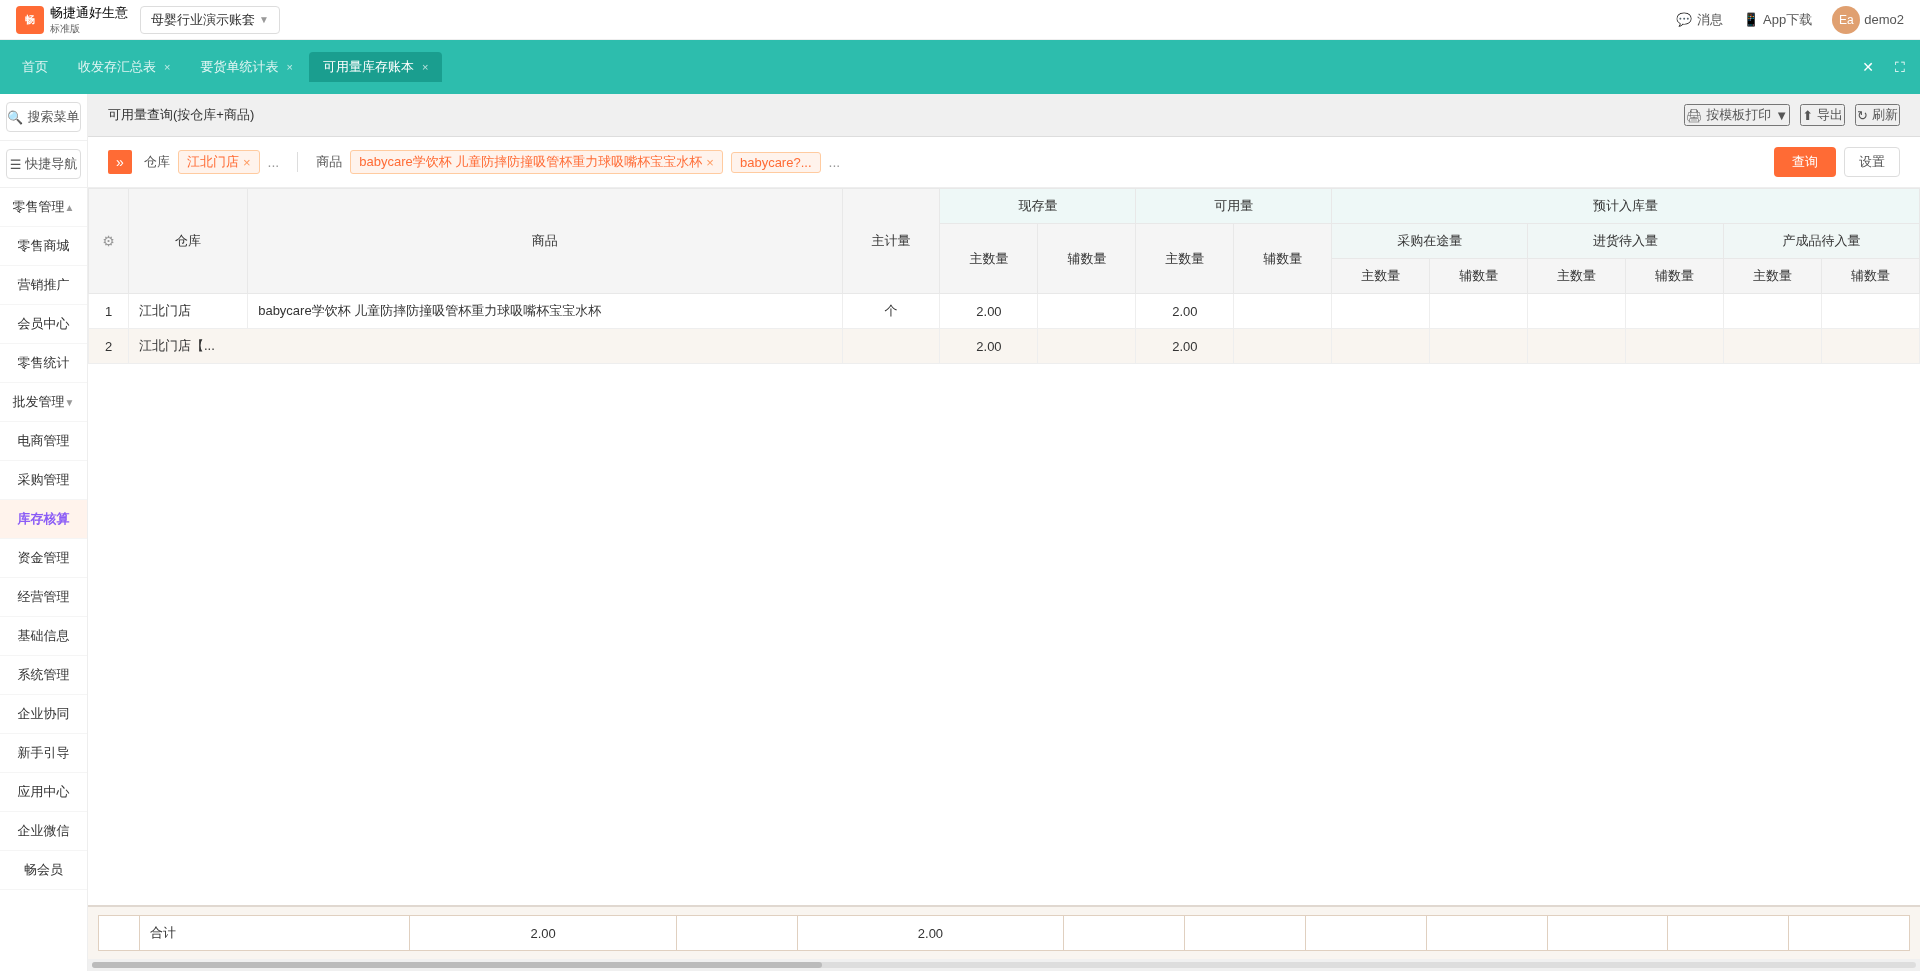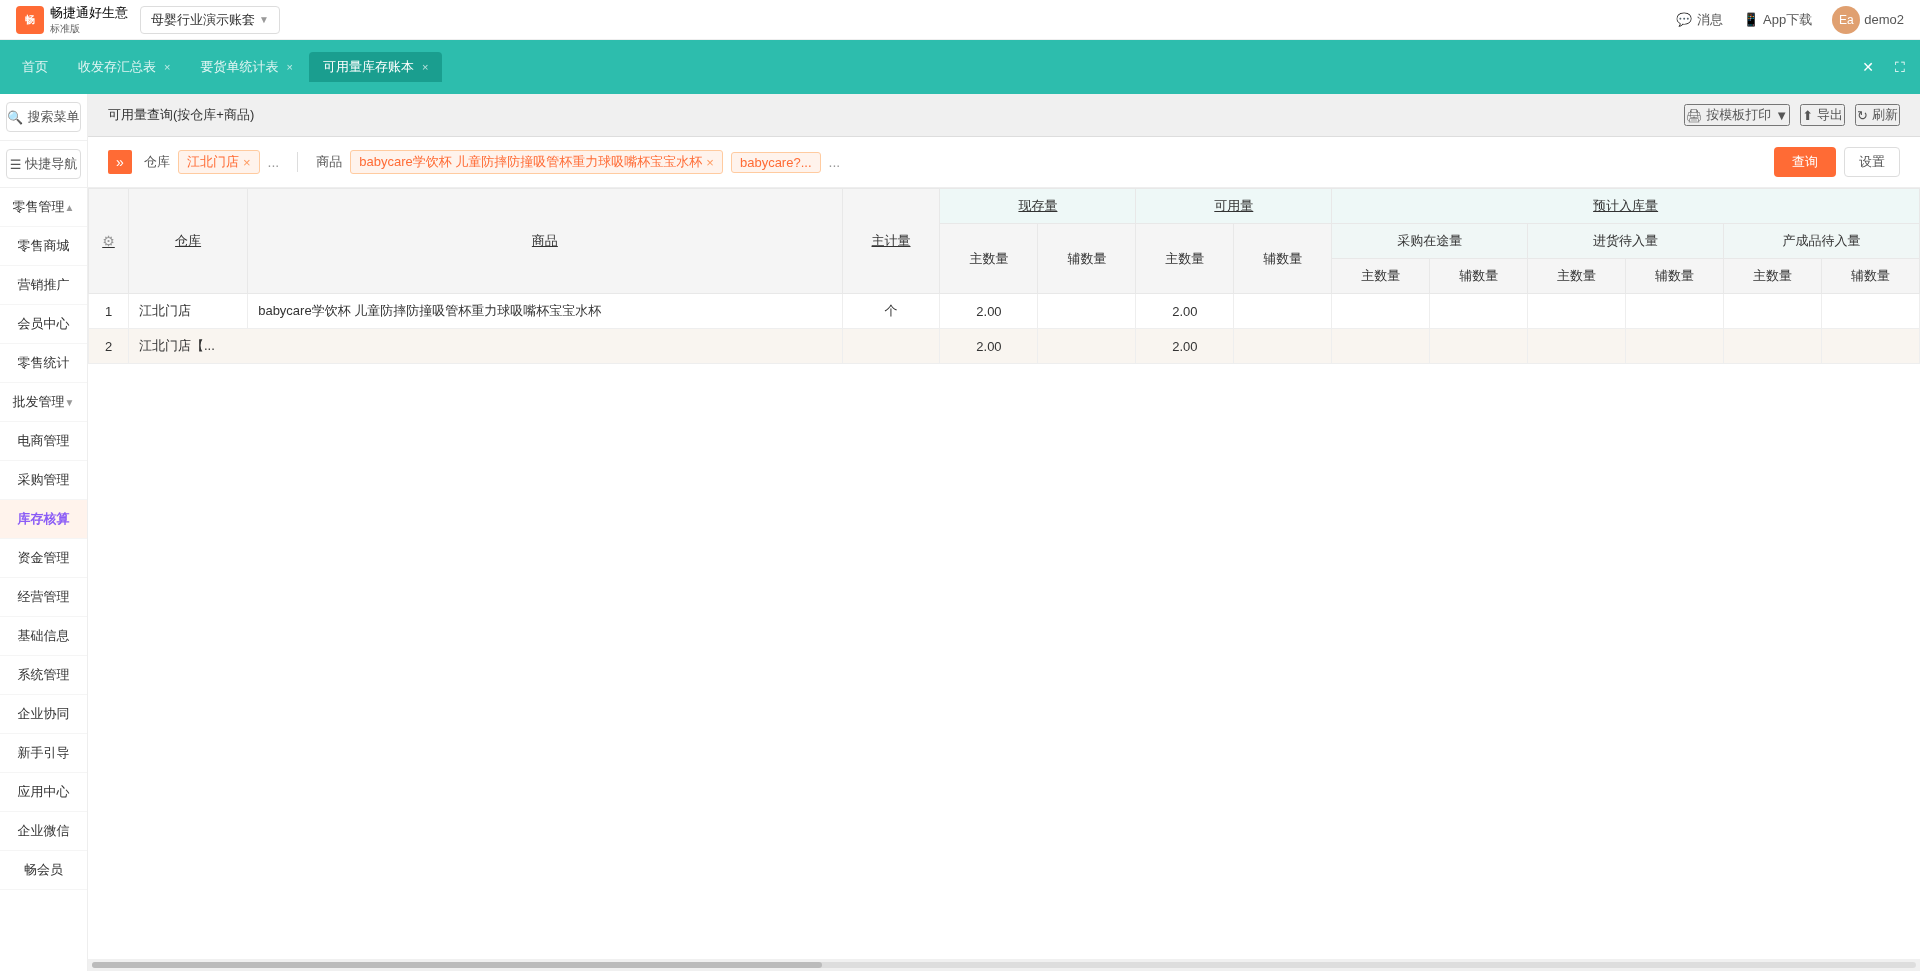--- a/index.html
+++ b/index.html
@@ -185,21 +185,21 @@
     }
     thead tr th {
       background: #f5f5f5;
       border: 1px solid #e8e8e8;
       padding: 8px 10px;
       text-align: center;
       color: #333;
       font-weight: normal;
       white-space: nowrap;
     }
-    thead tr:first-child th { font-weight: 500; text-decoration: underline; }
+    thead tr:first-child th { font-weight: 500; }
     tbody tr td {
       border: 1px solid #eee;
       padding: 8px 10px;
       text-align: center;
       color: #333;
     }
     tbody tr:nth-child(odd) { background: #fff; }
     tbody tr:nth-child(even) { background: #fafafa; }
     tbody tr td.td-left { text-align: left; }
     .settings-col { width: 40px; text-align: center; }
@@ -476,20 +476,40 @@
             <td></td>
             <td></td>
             <td></td>
             <td></td>
             <td></td>
           </tr>
         </tbody>
       </table>
     </div>
 
+    <div class="footer-total">
+      <table style="width:100%; border-collapse:collapse;">
+        <tbody>
+            <tr>
+          <td style="width:41px; border:1px solid #e0d0c0; padding:8px 4px;"></td>
+          <td colspan="3" style="border:1px solid #e0d0c0; padding:8px 10px; font-weight:500; text-align:left;">合计</td>
+          <td style="border:1px solid #e0d0c0; padding:8px 10px; font-weight:500; text-align:center;">2.00</td>
+          <td style="border:1px solid #e0d0c0; padding:8px 10px; text-align:center;"></td>
+          <td style="border:1px solid #e0d0c0; padding:8px 10px; font-weight:500; text-align:center;">2.00</td>
+          <td style="border:1px solid #e0d0c0; padding:8px 10px; text-align:center;"></td>
+          <td style="border:1px solid #e0d0c0; padding:8px 10px; text-align:center;"></td>
+          <td style="border:1px solid #e0d0c0; padding:8px 10px; text-align:center;"></td>
+          <td style="border:1px solid #e0d0c0; padding:8px 10px; text-align:center;"></td>
+          <td style="border:1px solid #e0d0c0; padding:8px 10px; text-align:center;"></td>
+          <td style="border:1px solid #e0d0c0; padding:8px 10px; text-align:center;"></td>
+          <td style="border:1px solid #e0d0c0; padding:8px 10px; text-align:center;"></td>
+        </tr>
+      </tbody>
+        </table>
+    </div>
 
     <div class="scrollbar-area">
       <div class="scrollbar-track">
         <div class="scrollbar-thumb"></div>
       </div>
     </div>
 
   </div>
 </div>
 

